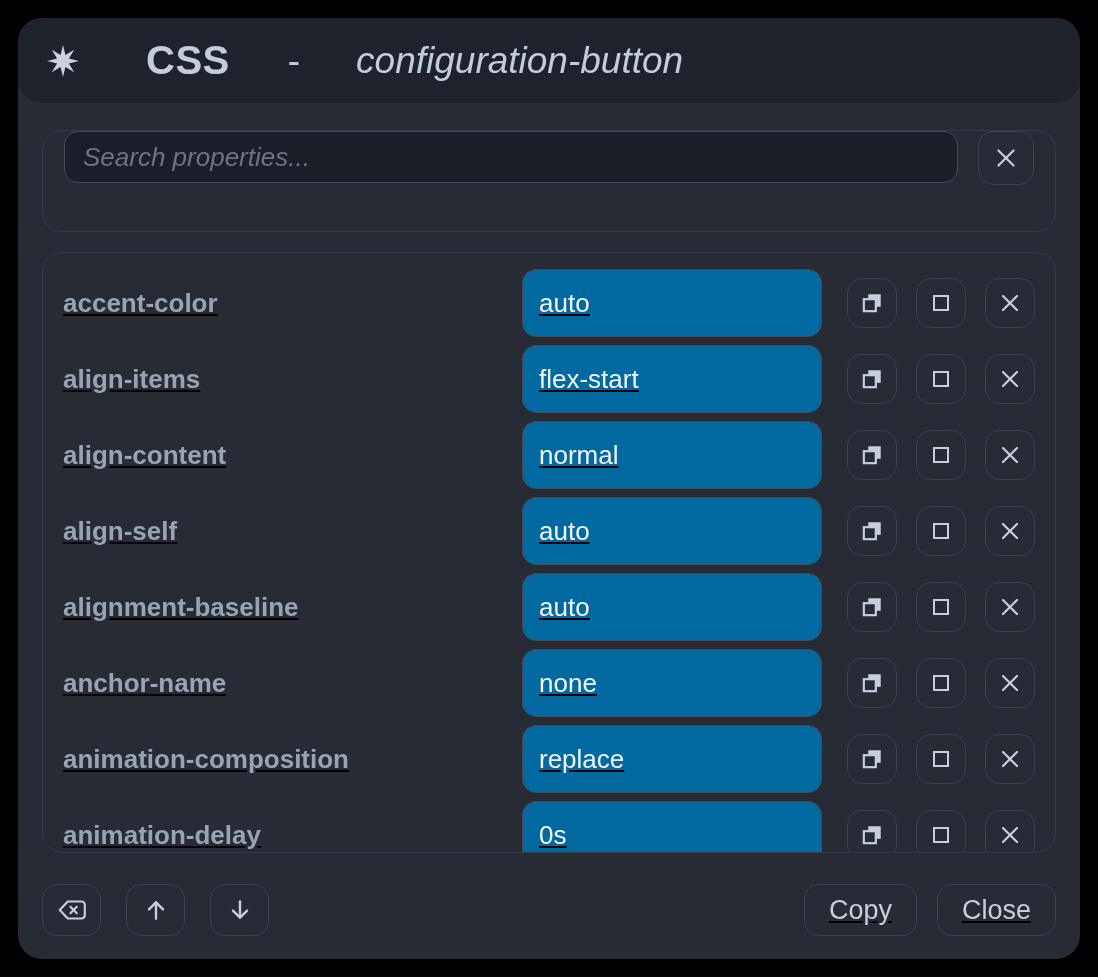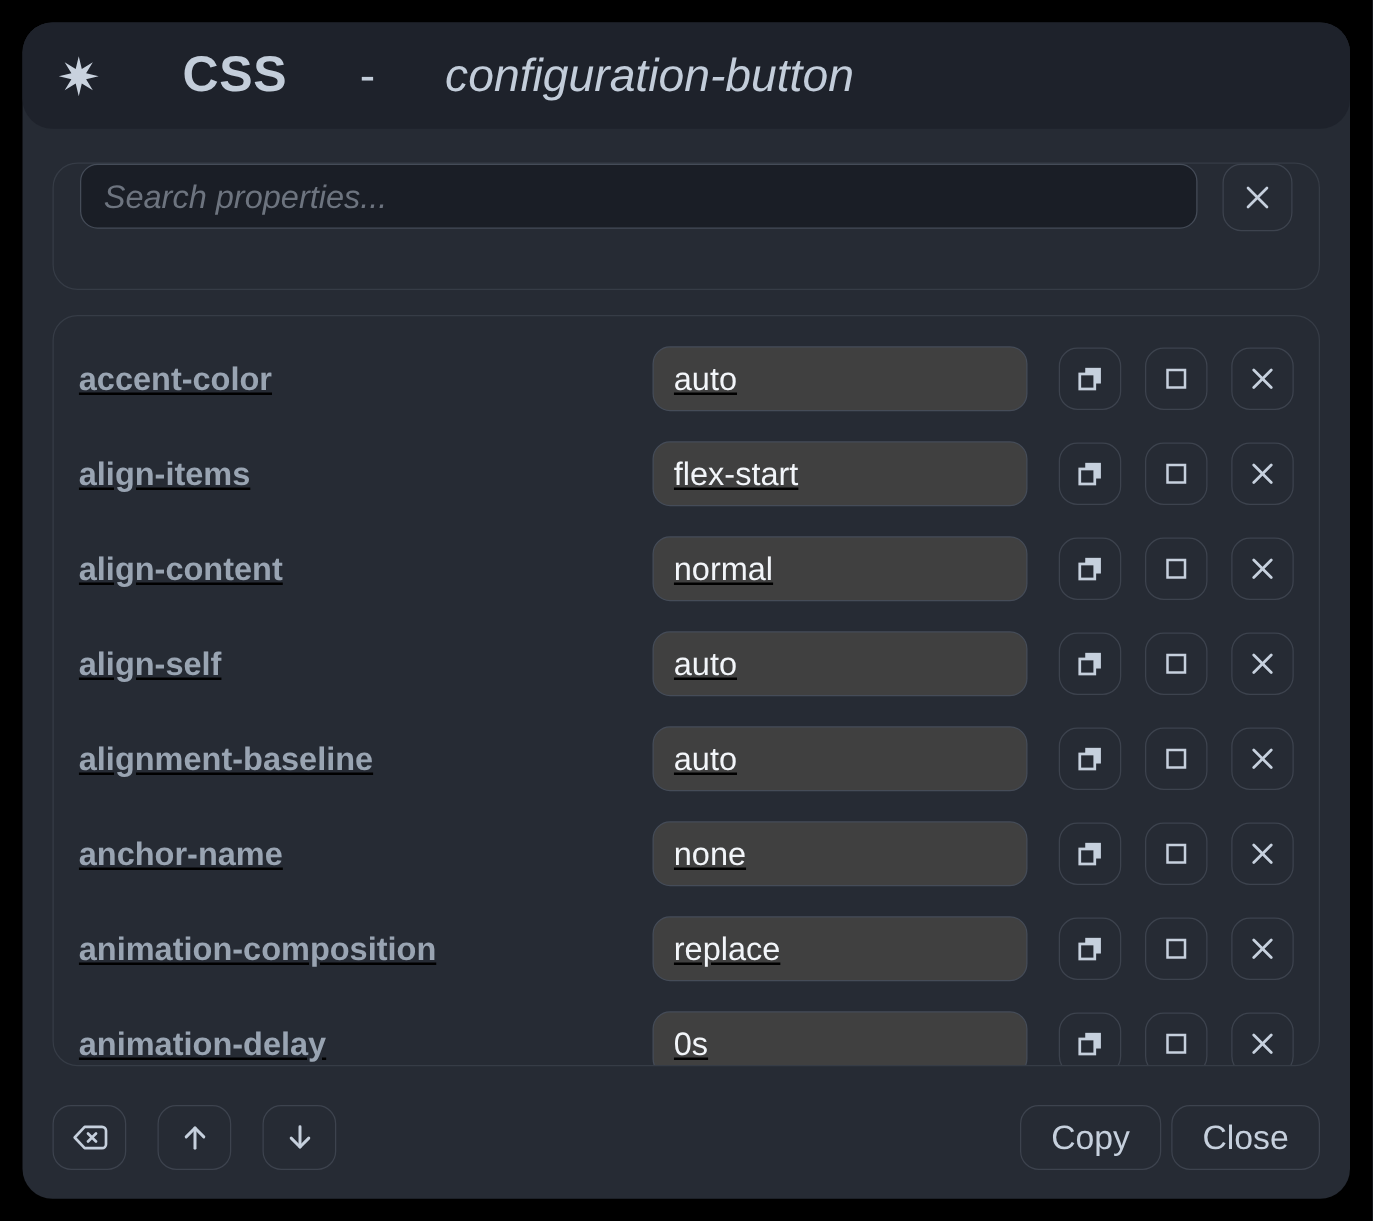--- a/index.html
+++ b/index.html
@@ -72,40 +72,40 @@
     overflow: hidden;
     text-decoration: underline;
   }
   .row { display: flex; align-items: center; height: 52px; margin-bottom: 24px; }
   .prop-name {
     flex: 1;
     color: #99a4b2; font-weight: bold; font-size: 26px;
     white-space: nowrap; overflow: hidden;
   }
   .prop-input {
-    width: 300px; height: 52px; box-sizing: border-box;
-    background: #404040;
+    width: 300px; height: 68px; box-sizing: border-box;
+    background: #0369a1;
     border: 1.5px solid #454c58;
     border-radius: 14px;
     color: #f2f5f9; font-size: 26px;
     padding: 0 16px;
     font-family: "Liberation Sans", sans-serif;
     outline: none;
     margin-left: 16px;
   }
   .row-btns { display: flex; gap: 19px; margin-left: 25px; }
   .icon-btn { width: 50px; height: 50px; }
   
   .footer {
     margin: 31px 24px 0;
     display: flex; align-items: center;
   }
   .footer-left { display: flex; gap: 25px; }
   .footer-spacer { flex: 1; }
-  .footer-right { display: flex; gap: 8px; }
+  .footer-right { display: flex; gap: 20px; text-decoration: underline; }
   .footer-icon-btn { width: 59px; height: 52px; }
   .text-btn { height: 52px; padding: 0 24px; font-size: 27px; color: #c6d0dd; }
   svg { display: block; }
 </style>
 </head>
 <body>
 
 <div class="dialog">
 
   <div class="header">

